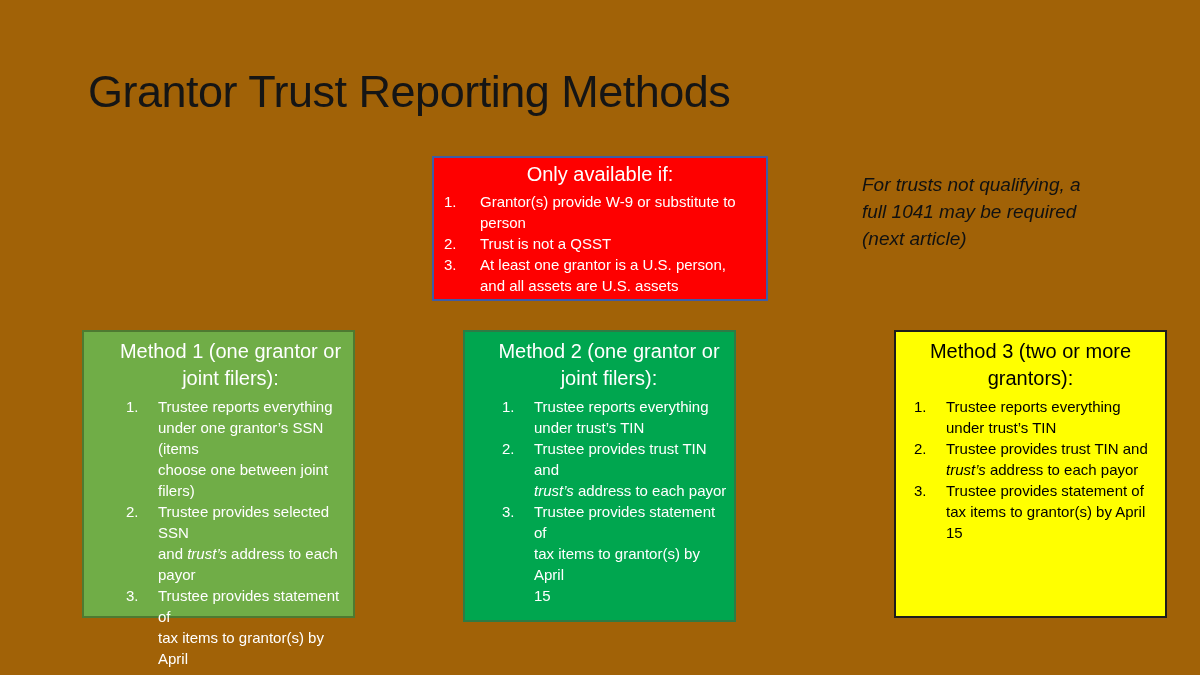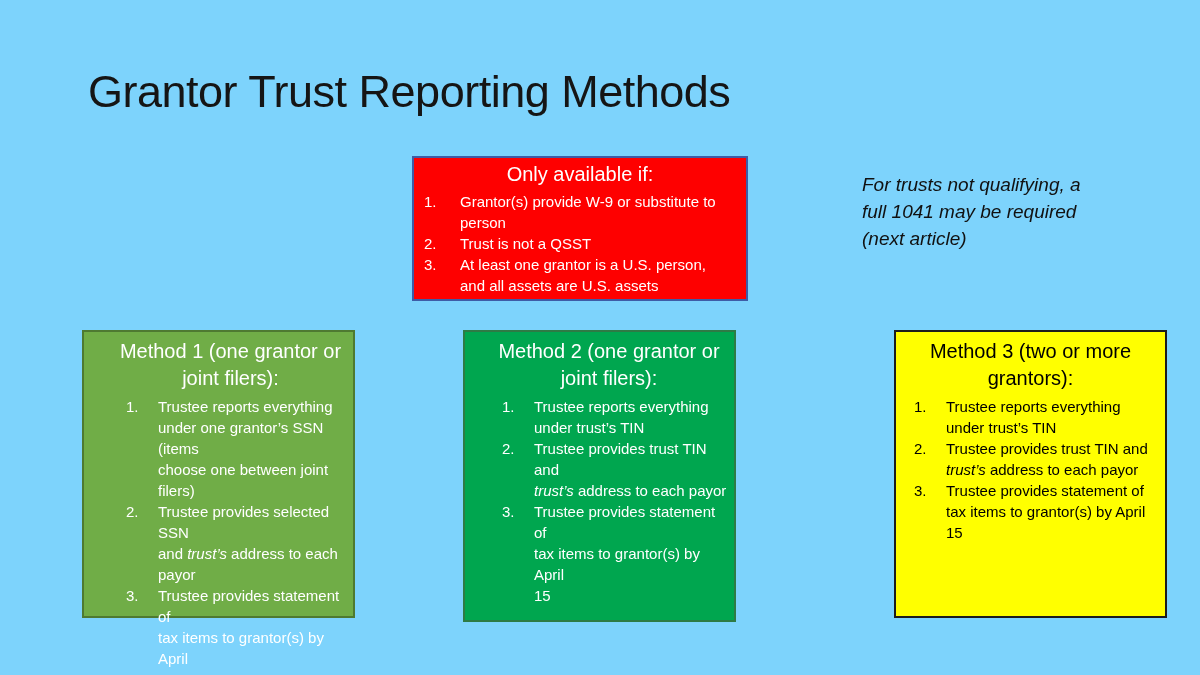--- a/index.html
+++ b/index.html
@@ -27,21 +27,21 @@
     line-height:27px;
     font-style:italic;
     color:#111111;
   }
   .box {
     position:absolute;
     box-sizing:border-box;
     border:2px solid #000;
   }
   .condition-box {
-    left:412px; top:156px;
+    left:432px; top:156px;
     width:336px; height:145px;
     padding:3px 6px 0 6px;
   }
   .method-box {
     top:330px; width:273px; height:288px;
     padding:6px 6px 0 6px;
   }
   .method-box-1 { left:82px;padding-left:30px; }
   .method-box-2 { left:463px; height:292px;padding-left:25px; }
   .method-box-3 { left:894px; }
@@ -60,21 +60,21 @@
   }
   .condition-box .li-row { padding-left:4px; }
   .method-box .li-row { padding-left:12px; }
   .li-num { flex:0 0 36px; }
   .method-box .li-num { flex:0 0 32px; }
   .li-text { flex:1 1 auto; }
 </style>
 </head>
 <body>
 
-<div class="slide" style="background-color: #7dd3fc; text-decoration: underline;">
+<div class="slide" style="background-color: #a16207; text-decoration: underline;">
 
   <div class="slide-title">Grantor Trust Reporting Methods</div>
 
   <div class="box condition-box" style="background-color: rgb(254, 0, 0); border-color: rgb(62, 92, 166); color: rgb(255, 255, 255);">
     <div class="box-heading"><span>Only available if:</span></div>
     <div class="box-list">
         <div class="li-row">
           <span class="li-num">1.</span>
           <span class="li-text"><span>Grantor(s) provide W-9 or substitute to</span><br><span>person</span></span>
         </div>

